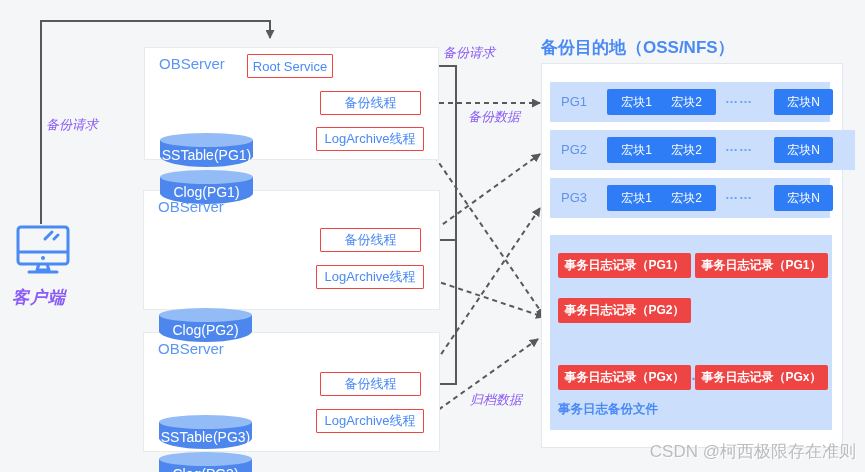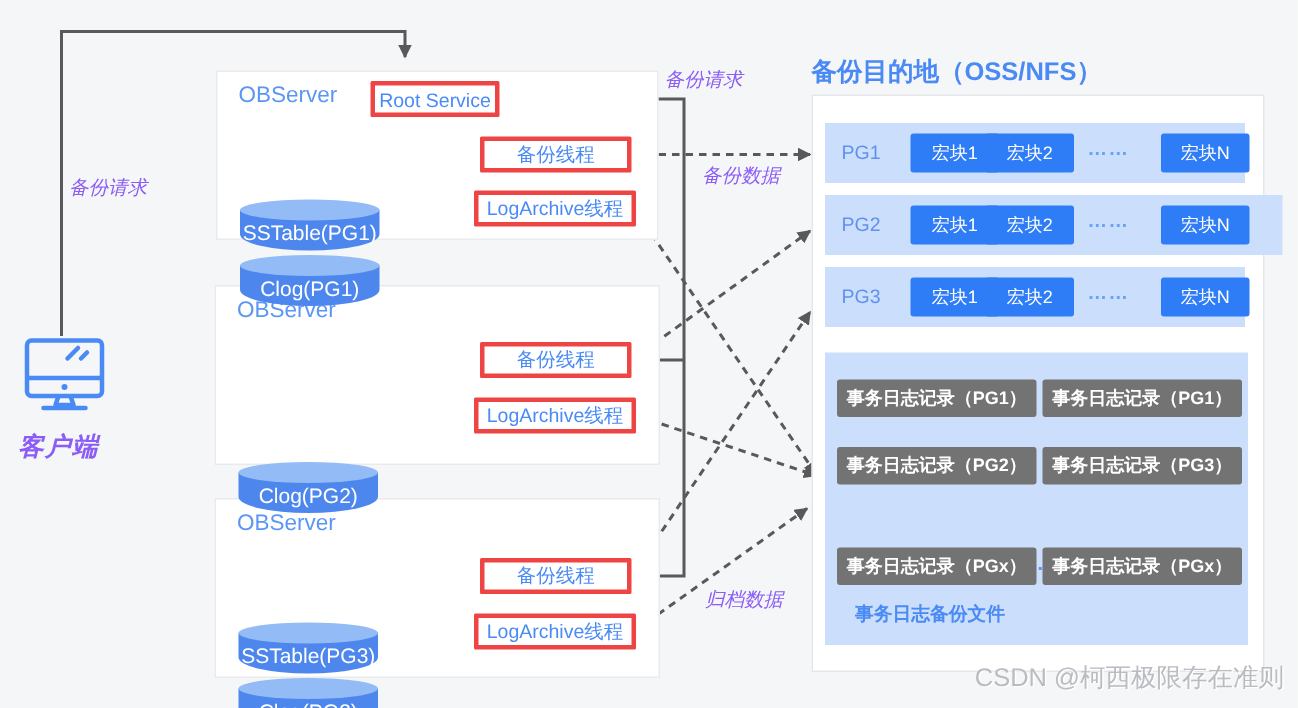--- a/index.html
+++ b/index.html
@@ -7,43 +7,43 @@
   .canvas{position:relative;width:865px;height:472px;background:#f5f6f7;overflow:hidden;}
   .wires{position:absolute;left:0;top:0;z-index:1;pointer-events:none;}
   .obox{position:absolute;background:#ffffff;border:1px solid #e9eaec;z-index:2;}
   .obox .otitle{position:absolute;left:14px;top:7px;color:#5b96f5;font-size:15px;}
   .cyl{position:absolute;width:93px;height:27px;background:#4d87ee;z-index:3;
        border-radius:0 0 50% 50% / 0 0 40% 40%;
        color:#fff;font-size:14px;text-align:center;line-height:30px;margin-top:48px;}
   .cyl::before{content:"";position:absolute;left:0;top:-7px;width:93px;height:14px;
        background:#93bbf6;border-radius:50%;}
   .cyl .cyltext{position:relative;z-index:2;}
-  .smallbox{position:absolute;background:#fff;border:3px solid #ef4444;z-index:3;
+  .smallbox{position:absolute;background:#fff;border:1px solid #ef4444;z-index:3;
        color:#4a8af4;font-size:13px;display:flex;align-items:center;justify-content:center;
        box-sizing:border-box;border-radius:1px;}
   .lbl{position:absolute;color:#8b5cf6;font-size:13px;z-index:4;white-space:nowrap;font-style:italic;}
   .client-lbl{font-size:17px;font-weight:bold;letter-spacing:1px;}
   .dest-title{position:absolute;left:541px;top:36px;width:302px;text-align:left;
        color:#4a8af4;font-size:17px;font-weight:bold;z-index:3;white-space:nowrap;}
   .dest-box{position:absolute;left:541px;top:63px;width:302px;height:385px;
        background:#fff;border:1px solid #e3e6ea;z-index:2;box-sizing:border-box;}
   .pgrow{position:absolute;width:280px;height:40px;background:#cbdffc;z-index:3;}
   .pgrow .pglabel{position:absolute;left:11px;top:12px;color:#6191ef;font-size:13px;}
   .block{position:absolute;top:7px;width:59px;height:26px;background:#2e7cf6;color:#fff;
        font-size:12px;display:flex;align-items:center;justify-content:center;
        border-radius:2px;white-space:nowrap;}
   .bdots{position:absolute;top:9px;color:#6aa0f5;font-size:13px;font-weight:bold;letter-spacing:1px;}
   .logbox-wrap{position:absolute;left:550px;top:235px;width:282px;height:195px;
        background:#cbdffc;z-index:3;}
-  .logrec{position:absolute;width:133px;height:25px;background:#737373;color:#fff;
+  .logrec{position:absolute;width:133px;height:25px;background:#ef4444;color:#fff;
        font-size:12px;font-weight:bold;display:flex;align-items:center;justify-content:center;
        border-radius:2px;white-space:nowrap;}
   .logdots{position:absolute;left:0;top:132px;width:282px;text-align:center;color:#5f93f2;
        font-size:14px;font-weight:bold;}
-  .logcaption{position:absolute;left:8px;top:166px;color:#4a8af4;font-size:12.5px;font-weight:bold;white-space:nowrap;margin-left:12px;}
+  .logcaption{position:absolute;left:8px;top:166px;color:#4a8af4;font-size:12.5px;font-weight:bold;white-space:nowrap;}
   .watermark{position:absolute;left:590px;top:440px;width:266px;text-align:right;z-index:5;
        font-size:17px;color:#b9bcc0;text-shadow:1px 1px 0 rgba(255,255,255,0.95);white-space:nowrap;}
   .client-icon{position:absolute;left:15px;top:224px;z-index:3;}
 </style>
 </head>
 <body>
 
 <div class="canvas">
 
   <svg class="wires" width="865" height="472" viewBox="0 0 865 472">
@@ -147,21 +147,20 @@
     <span class="block" style="left:57px;">宏块1</span>
     <span class="block" style="left:107px;">宏块2</span>
     <span class="bdots" style="left:175px;">……</span>
     <span class="block" style="left:224px;">宏块N</span>
   </div>
 
   <div class="logbox-wrap">
     <span class="logrec" style="left:8px;top:18px;">事务日志记录（PG1）</span>
     <span class="logrec" style="left:145px;top:18px;">事务日志记录（PG1）</span>
     <span class="logrec" style="left:8px;top:63px;">事务日志记录（PG2）</span>
-    <span class="logrec" style="left:145px;top:63px;">事务日志记录（PG3）</span>
     <span class="logdots">……</span>
     <span class="logrec" style="left:8px;top:130px;">事务日志记录（PGx）</span>
     <span class="logrec" style="left:145px;top:130px;">事务日志记录（PGx）</span>
     <span class="logcaption">事务日志备份文件</span>
   </div>
 
   <div class="watermark">CSDN @柯西极限存在准则</div>
 
 </div>
 

